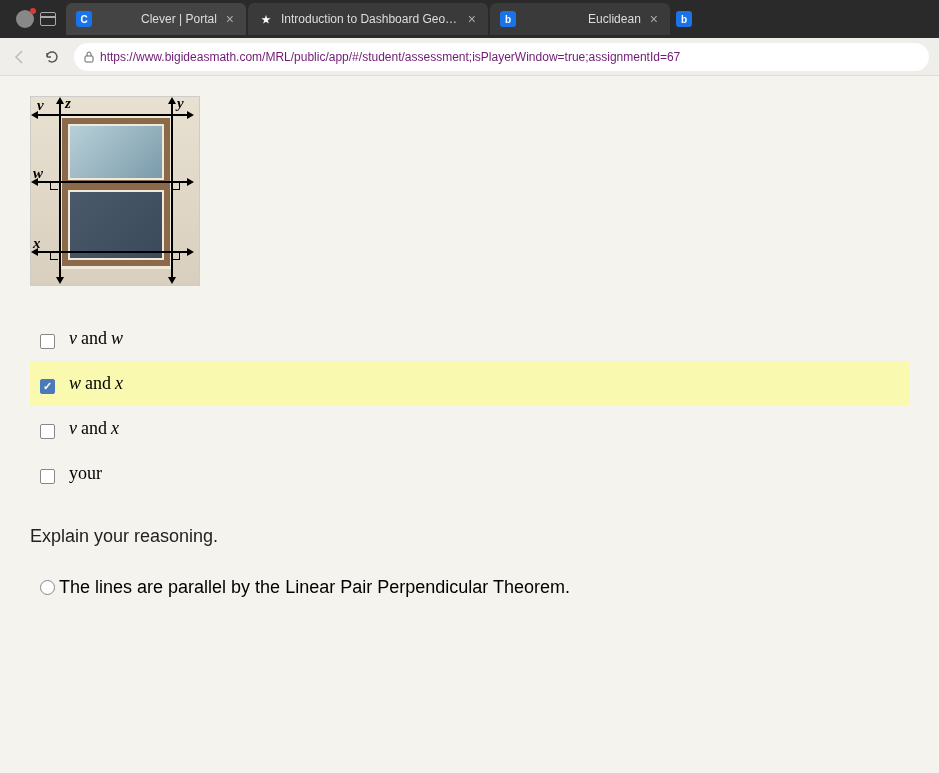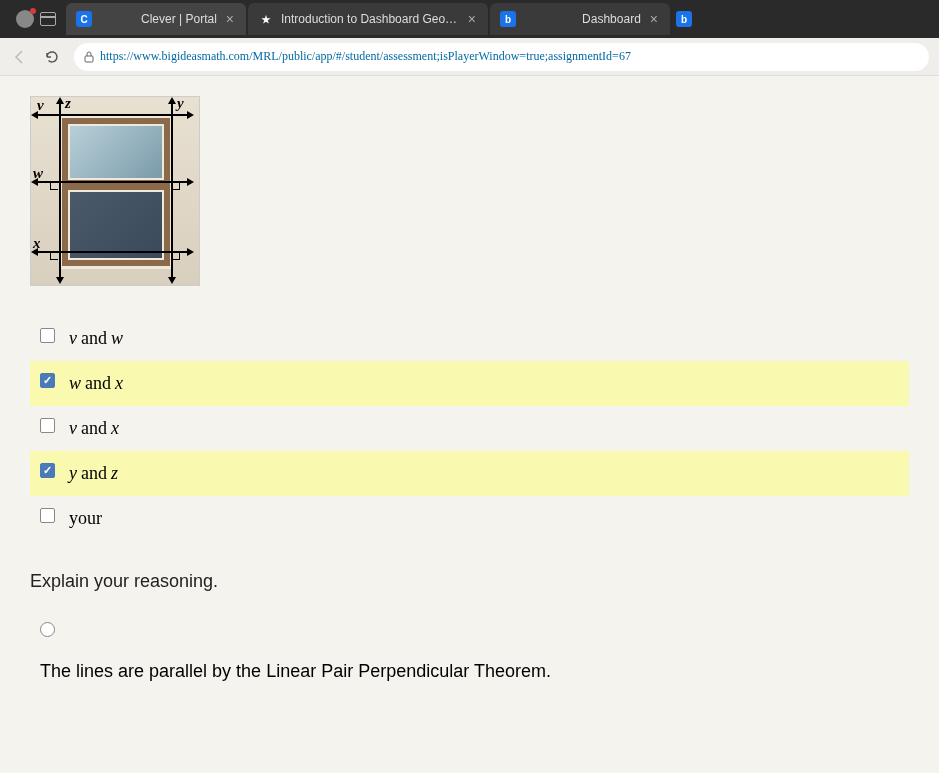--- a/index.html
+++ b/index.html
@@ -129,21 +129,21 @@
       padding: 0 10px;
       gap: 6px;
       font-size: 12px;
       color: #444;
     }
     .lock-icon {
       width: 10px;
       height: 12px;
       color: #666;
     }
-    .url-text { white-space: nowrap; overflow: hidden; color: #0369a1; font-family: Liberation Serif, serif; }
+    .url-text { white-space: nowrap; overflow: hidden; color: #701a75; }
     .content {
       padding: 20px 30px;
       background: #f5f3ed;
       height: calc(773px - 76px);
     }
     .figure {
       width: 170px;
       height: 190px;
       position: relative;
       margin-bottom: 30px;
@@ -189,21 +189,21 @@
     .ah-down { border-left: 4px solid transparent; border-right: 4px solid transparent; border-top: 7px solid #000; }
     .right-angle {
       position: absolute;
       width: 8px;
       height: 8px;
       border: 1.5px solid #000;
     }
     .options { margin-top: 20px; }
     .option-row {
       display: flex;
-      align-items: flex-start;
+      align-items: flex-end;
       gap: 14px;
       padding: 12px 10px;
       font-size: 18px;
       font-family: "Times New Roman", serif;
     }
     .option-row.selected {
       background: #faf9b0;
     }
     .checkbox {
       width: 15px;
@@ -230,26 +230,26 @@
     .option-label .var { font-style: italic; }
     .option-label .conj { font-style: normal; padding: 0 4px; }
     .prompt {
       margin-top: 30px;
       font-size: 18px;
       font-family: Arial, sans-serif;
       color: #222;
     }
     .radio-row {
       display: flex;
-      gap: 24px;
+      align-items: center;
+      gap: 4px;
       padding: 14px 10px;
       margin-top: 16px;
       font-size: 18px;
       font-family: Arial, sans-serif;
-      flex-direction: column;
     }
     .radio {
       width: 15px;
       height: 15px;
       border: 1.5px solid #888;
       border-radius: 50%;
       background: #fff;
       cursor: pointer;
       flex-shrink: 0;
     }
@@ -268,21 +268,21 @@
       <span class="tab-title">Clever | Portal</span>
       <span class="tab-close">×</span>
     </div>
     <div class="tab">
       <div class="tab-favicon fav-star">★</div>
       <span class="tab-title">Introduction to Dashboard Geome</span>
       <span class="tab-close">×</span>
     </div>
     <div class="tab">
       <div class="tab-favicon fav-b">b</div>
-      <span class="tab-title">Dashboard</span>
+      <span class="tab-title">Euclidean</span>
       <span class="tab-close">×</span>
     </div>
     <div class="tab-favicon fav-b" style="margin-left:4px">b</div>
   </div>
   <div class="nav-bar">
     <div class="nav-btn disabled">
       <svg width="16" height="16" viewBox="0 0 16 16">
           <path d="M10 2 L4 8 L10 14" stroke="#bbb" stroke-width="1.5" fill="none"></path>
         </svg>
     </div>
@@ -346,24 +346,20 @@
       <span class="option-label"><span class="var">v</span><span class="conj">and</span><span class="var">w</span></span>
     </div>
     <div class="option-row selected">
       <div class="checkbox checked"></div>
       <span class="option-label"><span class="var">w</span><span class="conj">and</span><span class="var">x</span></span>
     </div>
     <div class="option-row">
       <div class="checkbox"></div>
       <span class="option-label"><span class="var">v</span><span class="conj">and</span><span class="var">x</span></span>
     </div>
-    <div class="option-row selected">
-      <div class="checkbox checked"></div>
-      <span class="option-label"><span class="var">y</span><span class="conj">and</span><span class="var">z</span></span>
-    </div>
     <div class="option-row">
       <div class="checkbox"></div>
       <span class="option-label"><span>your</span></span>
     </div>
   </div>
 
   <div class="prompt">Explain your reasoning.</div>
 
   <div class="radio-row">
     <div class="radio"></div>

